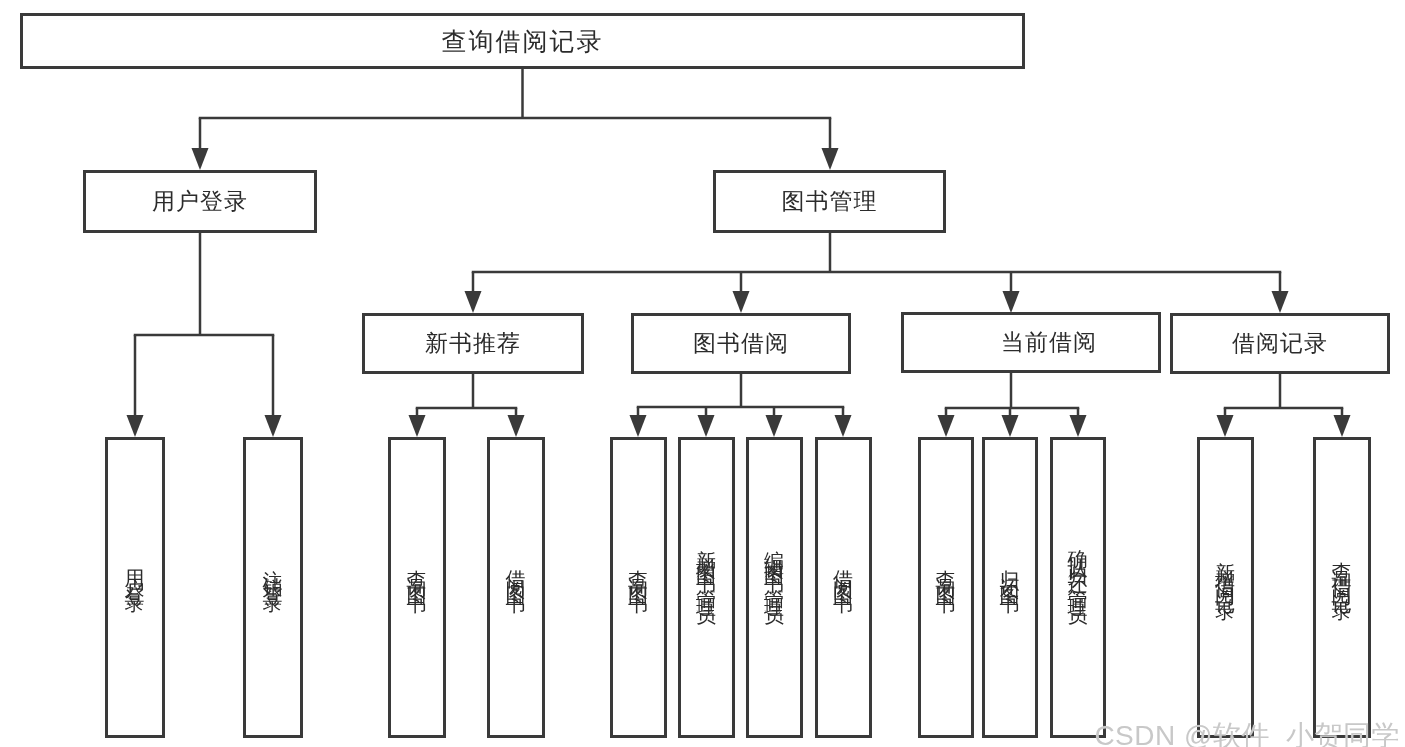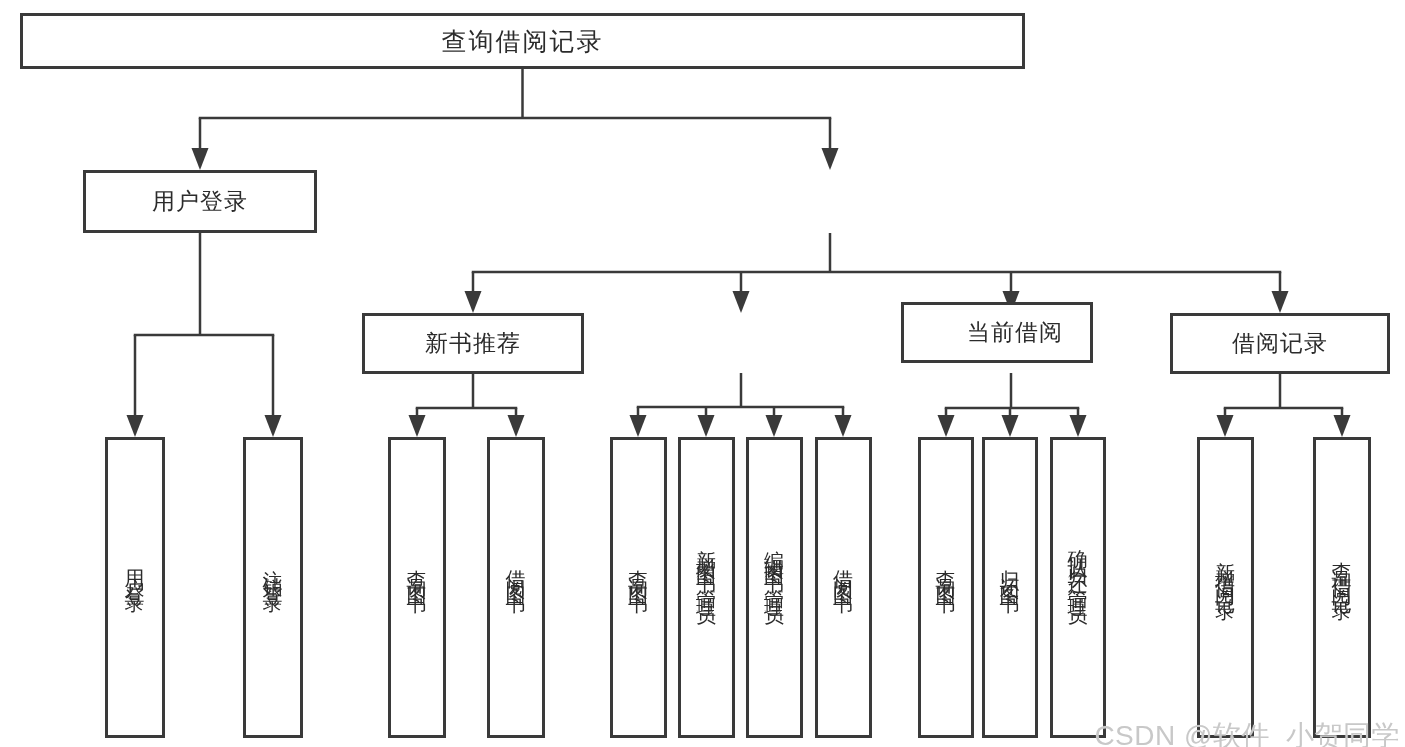--- a/index.html
+++ b/index.html
@@ -141,25 +141,31 @@
     </g>
   </svg>
 
   <div class="box hbox root-box" style="left:20px; top:13px; width:1005px; height:56px;">
     <span>查询借阅记录</span>
   </div>
 
   <div class="box hbox" style="left:83px; top:170px; width:234px; height:63px;">
     <span>用户登录</span>
   </div>
+  <div class="box hbox" style="left:713px; top:170px; width:233px; height:63px;">
+    <span>图书管理</span>
+  </div>
 
   <div class="box hbox" style="left:362px; top:313px; width:222px; height:61px;text-align:right;">
     <span>新书推荐</span>
   </div>
-  <div class="box hbox" style="left:901px; top:302px; width:192px; height:61px;padding-left:36px;">
+  <div class="box hbox" style="left:631px; top:313px; width:220px; height:61px;">
+    <span>图书借阅</span>
+  </div>
+  <div class="box hbox" style="left:901px; top:312px; width:260px; height:61px;padding-left:36px;">
     <span>当前借阅</span>
   </div>
   <div class="box hbox" style="left:1170px; top:313px; width:220px; height:61px;">
     <span>借阅记录</span>
   </div>
 
   <div class="box vbox" style="left:105px; top:437px; width:60px; height:301px;">
     <span class="vtext">用户登录</span>
   </div>
   <div class="box vbox" style="left:243px; top:437px; width:60px; height:301px;">

